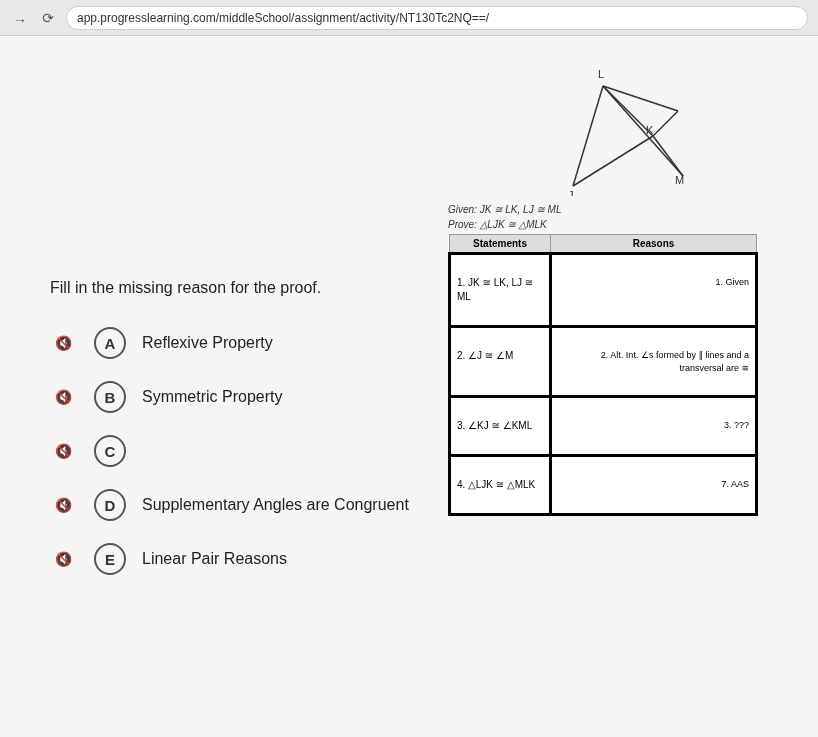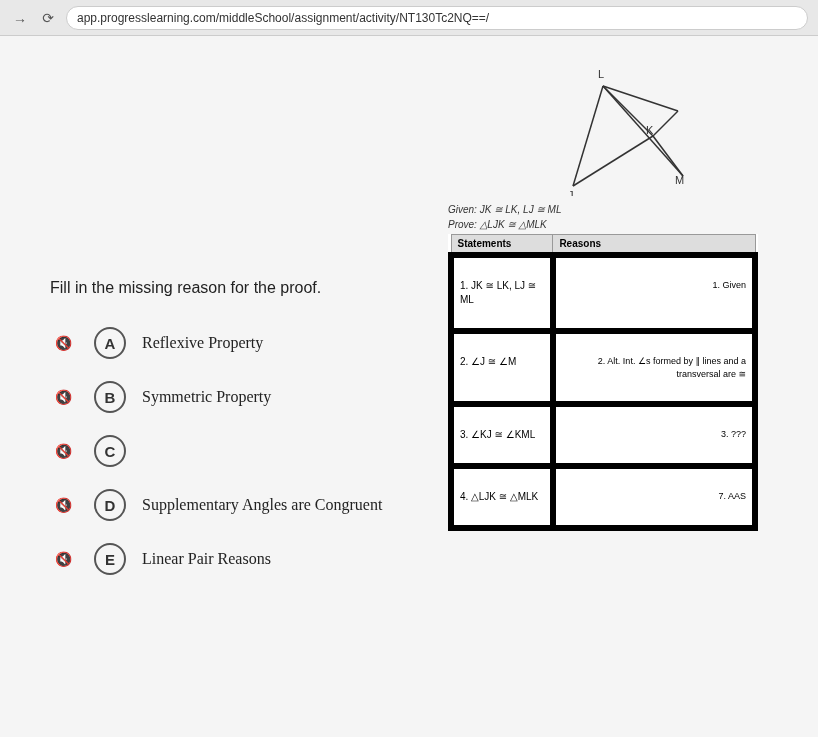--- a/index.html
+++ b/index.html
@@ -79,25 +79,25 @@
     .proof-table {
       border-collapse: collapse;
       width: 100%;
       font-size: 10px;
       background: white;
     }
     .proof-table th {
       background: #ddd;
       border: 1px solid #999;
       padding: 3px 6px;
-      text-align: left;
+      text-align: center;
       font-weight: bold;
     }
     .proof-table td {
-      border: 6px solid #000000;
+      border: 3px solid #000000;
       padding: 21px 6px;
       vertical-align: top;
       line-height: 1.4;
     }
     .proof-table td.reasons {
       font-size: 9px;
       text-align: right;
     }
 
     
@@ -141,21 +141,20 @@
       justify-content: center;
       font-weight: bold;
       font-size: 15px;
       color: #333;
       margin-right: 16px;
       flex-shrink: 0;
     }
     .option-text {
       font-size: 16px;
       color: #222;
-      font-family: Liberation Serif, serif;
     }
   </style>
 </head>
 <body>
 
 <div class="browser-bar">
   <div class="nav-btn">→</div>
   <div class="nav-btn">⟳</div>
   <div class="url-bar">
     <span>app.progresslearning.com/middleSchool/assignment/activity/NT130Tc2NQ==/</span>

